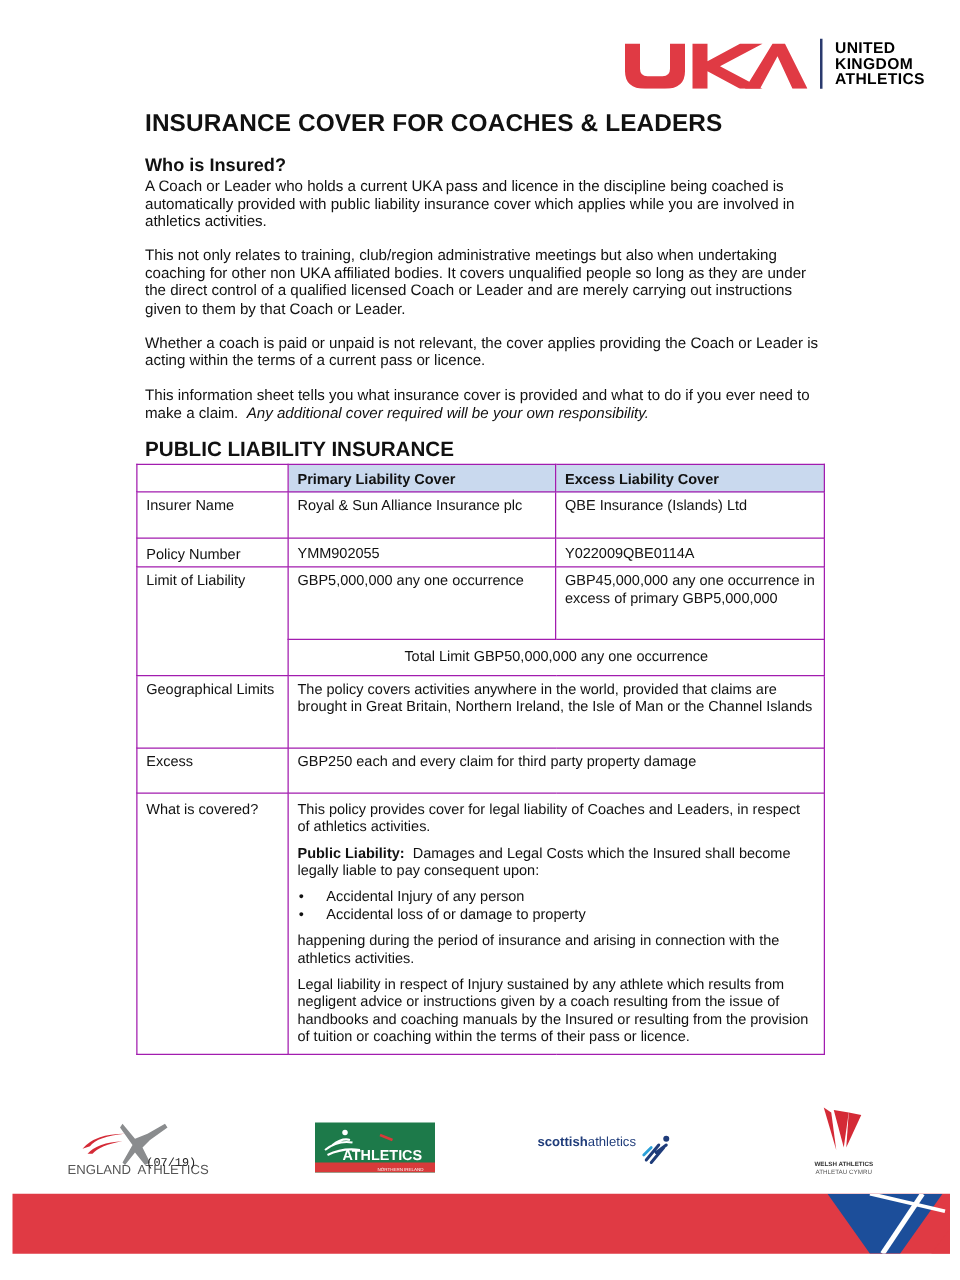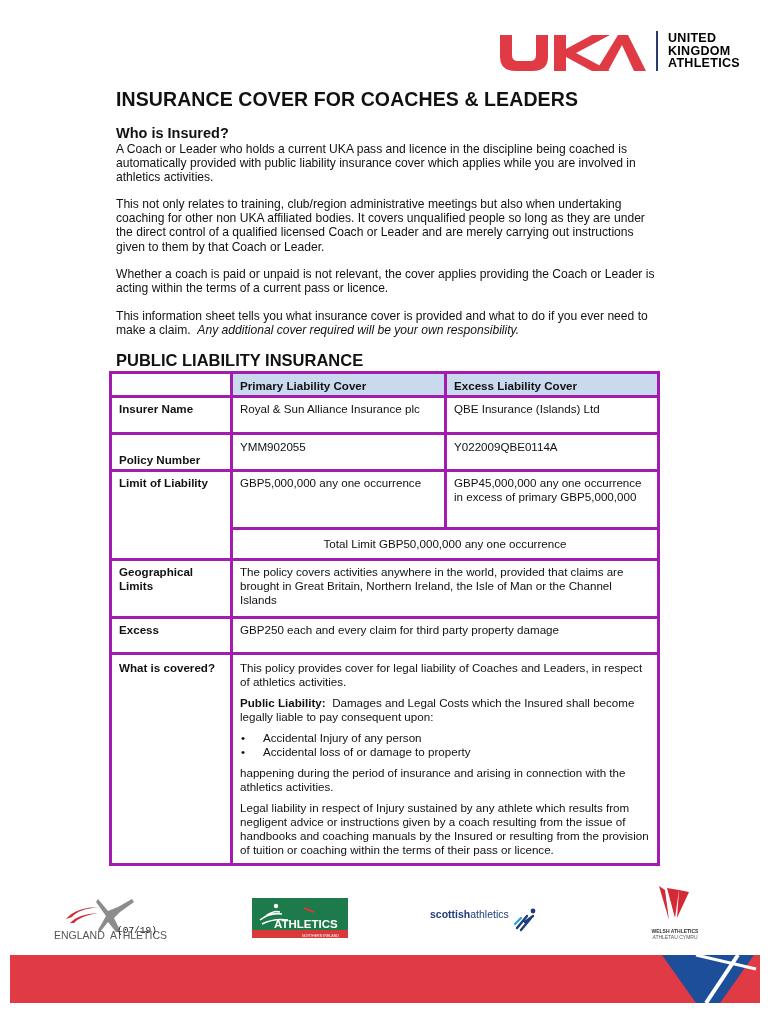--- a/index.html
+++ b/index.html
@@ -12,22 +12,22 @@
   .uka-text { color: #000000; font-weight: bold; font-size: 12.5px; line-height: 12.5px; letter-spacing: 0.3px; }
 
   .doc-title { position: absolute; left: 116px; top: 88px; font-size: 19.5px; font-weight: bold; letter-spacing: 0.1px; }
   .section-h { position: absolute; left: 116px; top: 125px; font-size: 14.5px; font-weight: bold; }
   .para { position: absolute; left: 116px; width: 540px; font-size: 12.1px; line-height: 14.2px; }
   .para em { font-style: italic; }
 
   .pli-title { position: absolute; left: 116px; top: 351px; font-size: 16.5px; font-weight: bold; }
 
   table.pli { position: absolute; left: 109px; top: 371px; width: 551px; border-collapse: collapse; font-size: 11.6px; line-height: 14px; }
-  table.pli td { border: 3px solid #a21caf; vertical-align: top; padding: 4px 7px; }
-  table.pli td.lbl { font-weight: bold; width: 121px; }
+  table.pli td { border: 1px solid #a21caf; vertical-align: top; padding: 4px 7px; }
+  table.pli td.lbl { font-weight: normal; width: 121px; }
   table.pli td.c1 { width: 214px; }
   table.pli td.hdr { background: #c9d9ee; font-weight: bold; padding: 5px 7px 2px 7px; }
   table.pli td.total { text-align: center; font-weight: normal; padding: 7px 7px 7px 7px; }
   .cov-p { margin-bottom: 7px; }
   .cov-p b { font-weight: bold; }
   .cov-list { list-style: none; margin-bottom: 7px; }
   .cov-list li { position: relative; padding-left: 23px; }
   .cov-list li::before { content: "•"; position: absolute; left: 1px; top: 0; }
 
   .logo { position: absolute; }
@@ -72,21 +72,21 @@
     <td class="lbl" style="background:#fff;"></td>
     <td class="hdr c1">Primary Liability Cover</td>
     <td class="hdr">Excess Liability Cover</td>
   </tr>
   <tr>
     <td class="lbl" style="height:37px;">Insurer Name</td>
     <td class="c1">Royal &amp; Sun Alliance Insurance plc</td>
     <td>QBE Insurance (Islands) Ltd</td>
   </tr>
   <tr>
-    <td class="lbl" style="padding-top:18px;padding-bottom:2px;">Policy Number</td>
+    <td class="lbl" style="padding-top:6px;padding-bottom:2px;">Policy Number</td>
     <td class="c1" style="padding-top:5px;padding-bottom:2px;">YMM902055</td>
     <td style="padding-top:5px;padding-bottom:2px;">Y022009QBE0114A</td>
   </tr>
   <tr>
     <td class="lbl" rowspan="2">Limit of Liability</td>
     <td class="c1" style="height:58px;">GBP5,000,000 any one occurrence</td>
     <td>GBP45,000,000 any one occurrence in excess of primary GBP5,000,000</td>
   </tr>
   <tr>
     <td class="total" colspan="2">Total Limit GBP50,000,000 any one occurrence</td>

